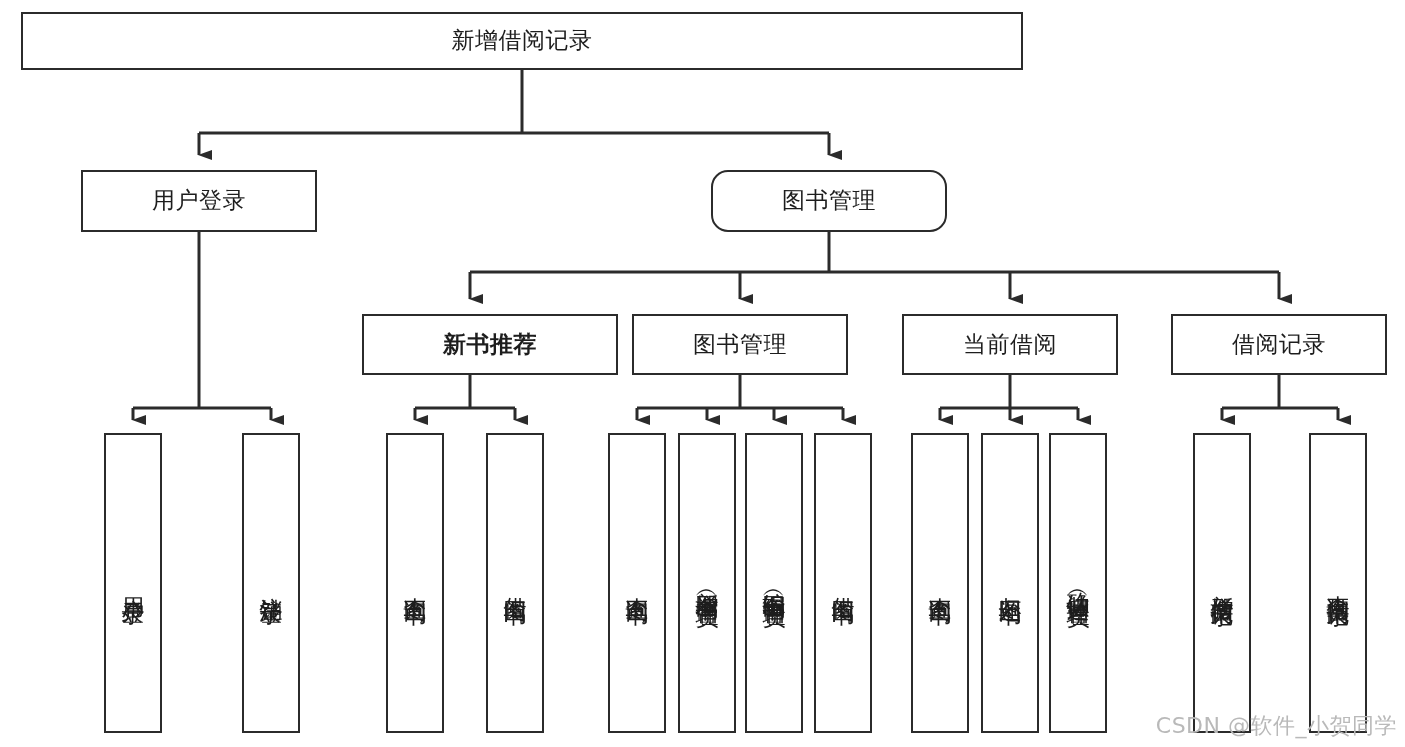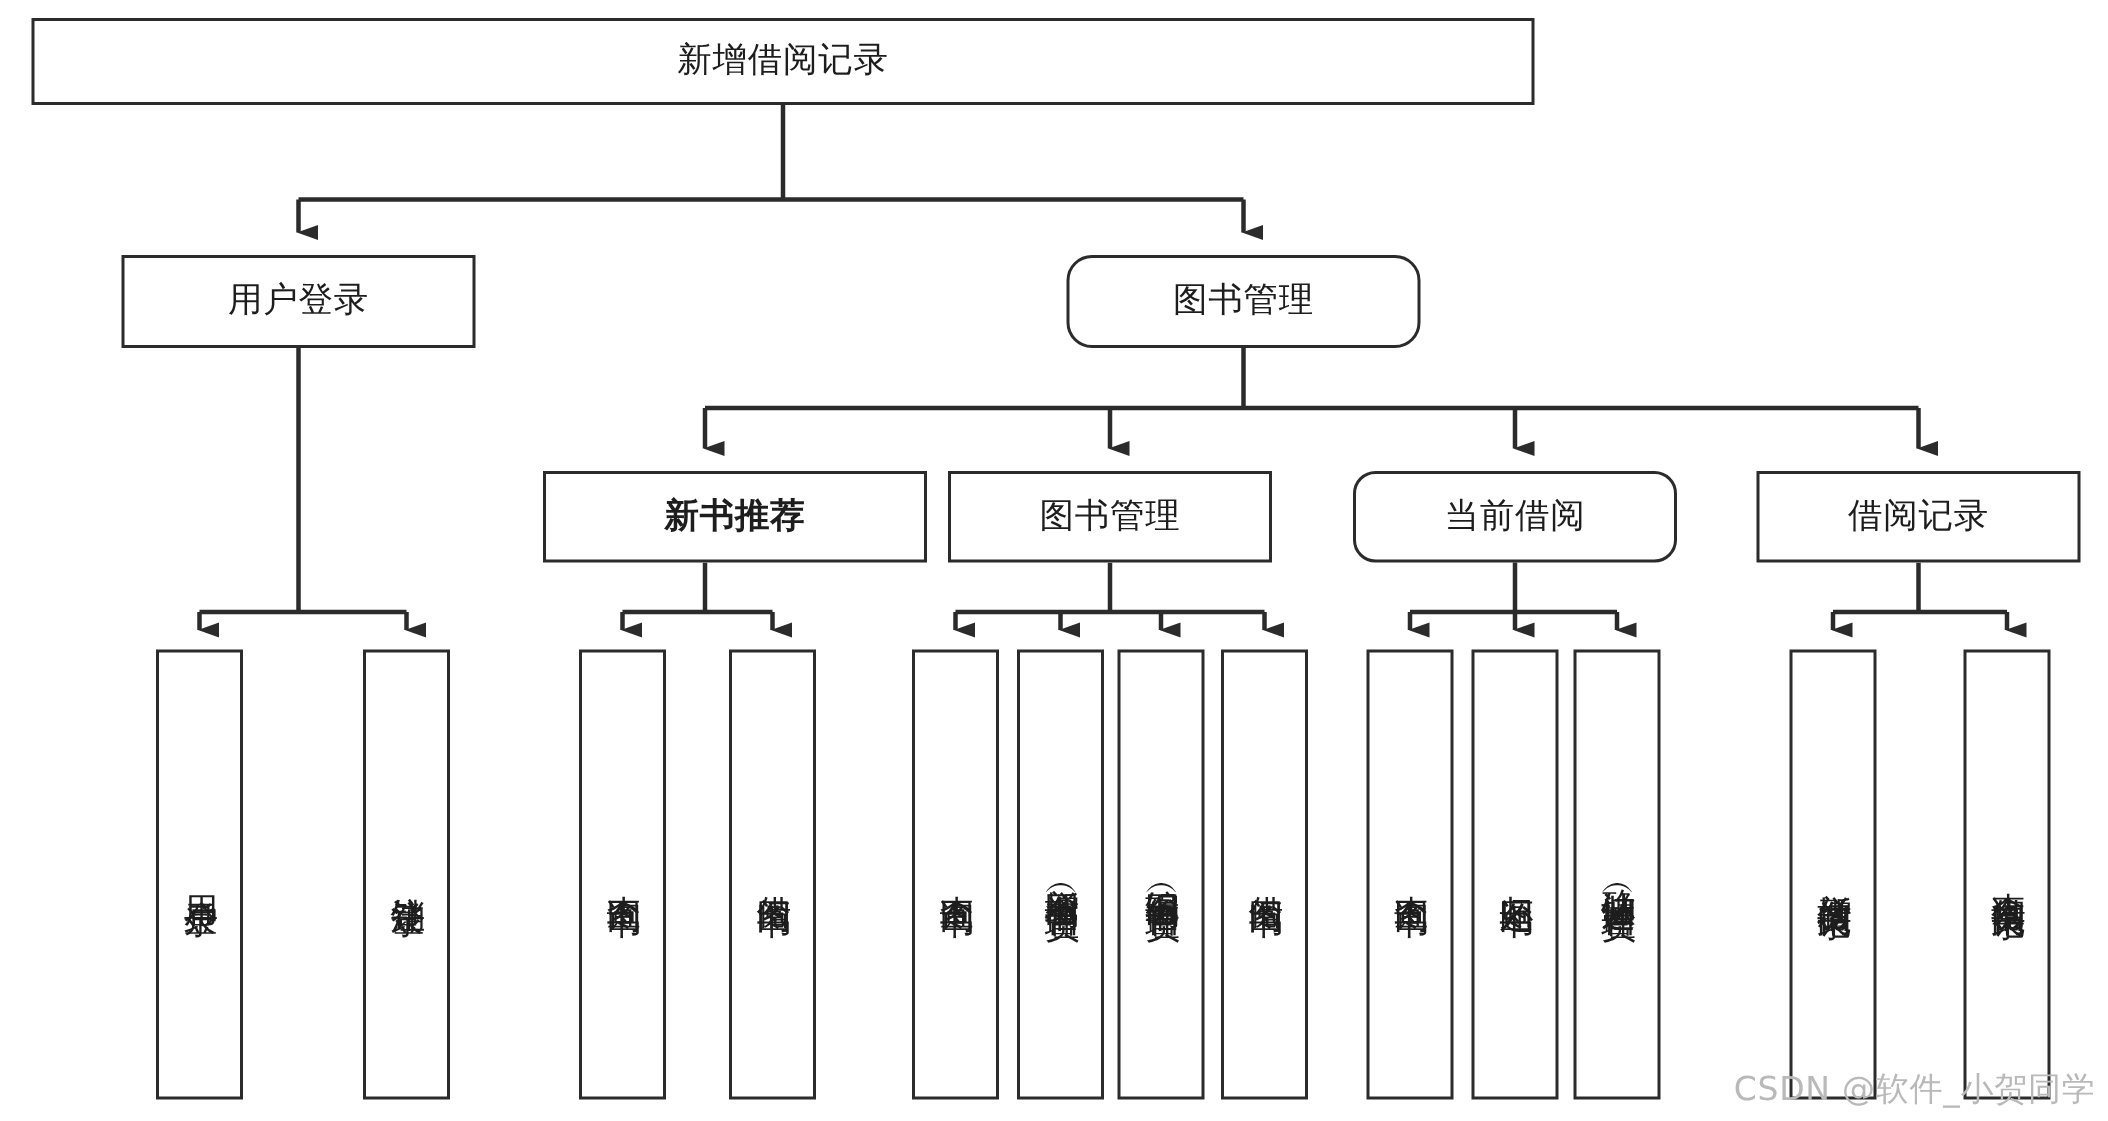--- a/index.html
+++ b/index.html
@@ -137,21 +137,21 @@
   <div class="node horiz" style="left:711px; top:170px; width:236px; height:62px;border-radius:17px;">
     <span class="label">图书管理</span>
   </div>
 
   <div class="node horiz" style="left:362px; top:314px; width:256px; height:61px;font-weight:bold;">
     <span class="label">新书推荐</span>
   </div>
   <div class="node horiz" style="left:632px; top:314px; width:216px; height:61px;">
     <span class="label">图书管理</span>
   </div>
-  <div class="node horiz" style="left:902px; top:314px; width:216px; height:61px;border-radius:15px;">
+  <div class="node horiz" style="left:902px; top:314px; width:216px; height:61px;">
     <span class="label">当前借阅</span>
   </div>
   <div class="node horiz" style="left:1171px; top:314px; width:216px; height:61px;">
     <span class="label">借阅记录</span>
   </div>
 
   <div class="node vert" style="left:104px; top:433px; width:58px; height:300px;">
     <span class="label">用户登录</span>
   </div>
   <div class="node vert" style="left:242px; top:433px; width:58px; height:300px;">

